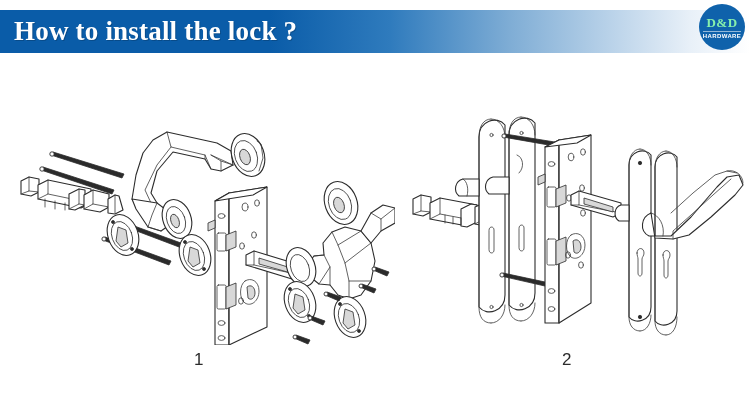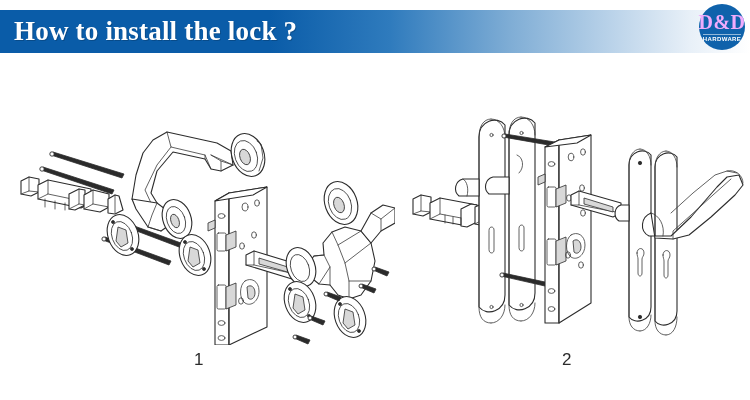--- a/index.html
+++ b/index.html
@@ -29,22 +29,22 @@
     white-space:nowrap;
   }
   .logo{
     position:absolute;left:699px;top:4px;width:46px;height:46px;
     border-radius:50%;
     background:#0f62ab;
     display:flex;flex-direction:column;align-items:center;justify-content:center;
     line-height:1;
   }
   .logo-main{
-    color:#f0abfc;font-family:"Liberation Serif", serif;font-weight:bold;
-    font-size:20px;letter-spacing:.5px;
+    color:#86efac;font-family:"Liberation Serif", serif;font-weight:bold;
+    font-size:13px;letter-spacing:.5px;
   }
   .logo-sub{
     color:#ffffff;font-family:"Liberation Sans", sans-serif;font-weight:bold;
     font-size:6px;letter-spacing:.4px;margin-top:2px;
     border-top:1px solid rgba(255,255,255,.55);padding-top:1px;
   }
 
   
   .figure{position:absolute;}
   #figure-1{left:5px;top:95px;width:390px;height:250px;}

